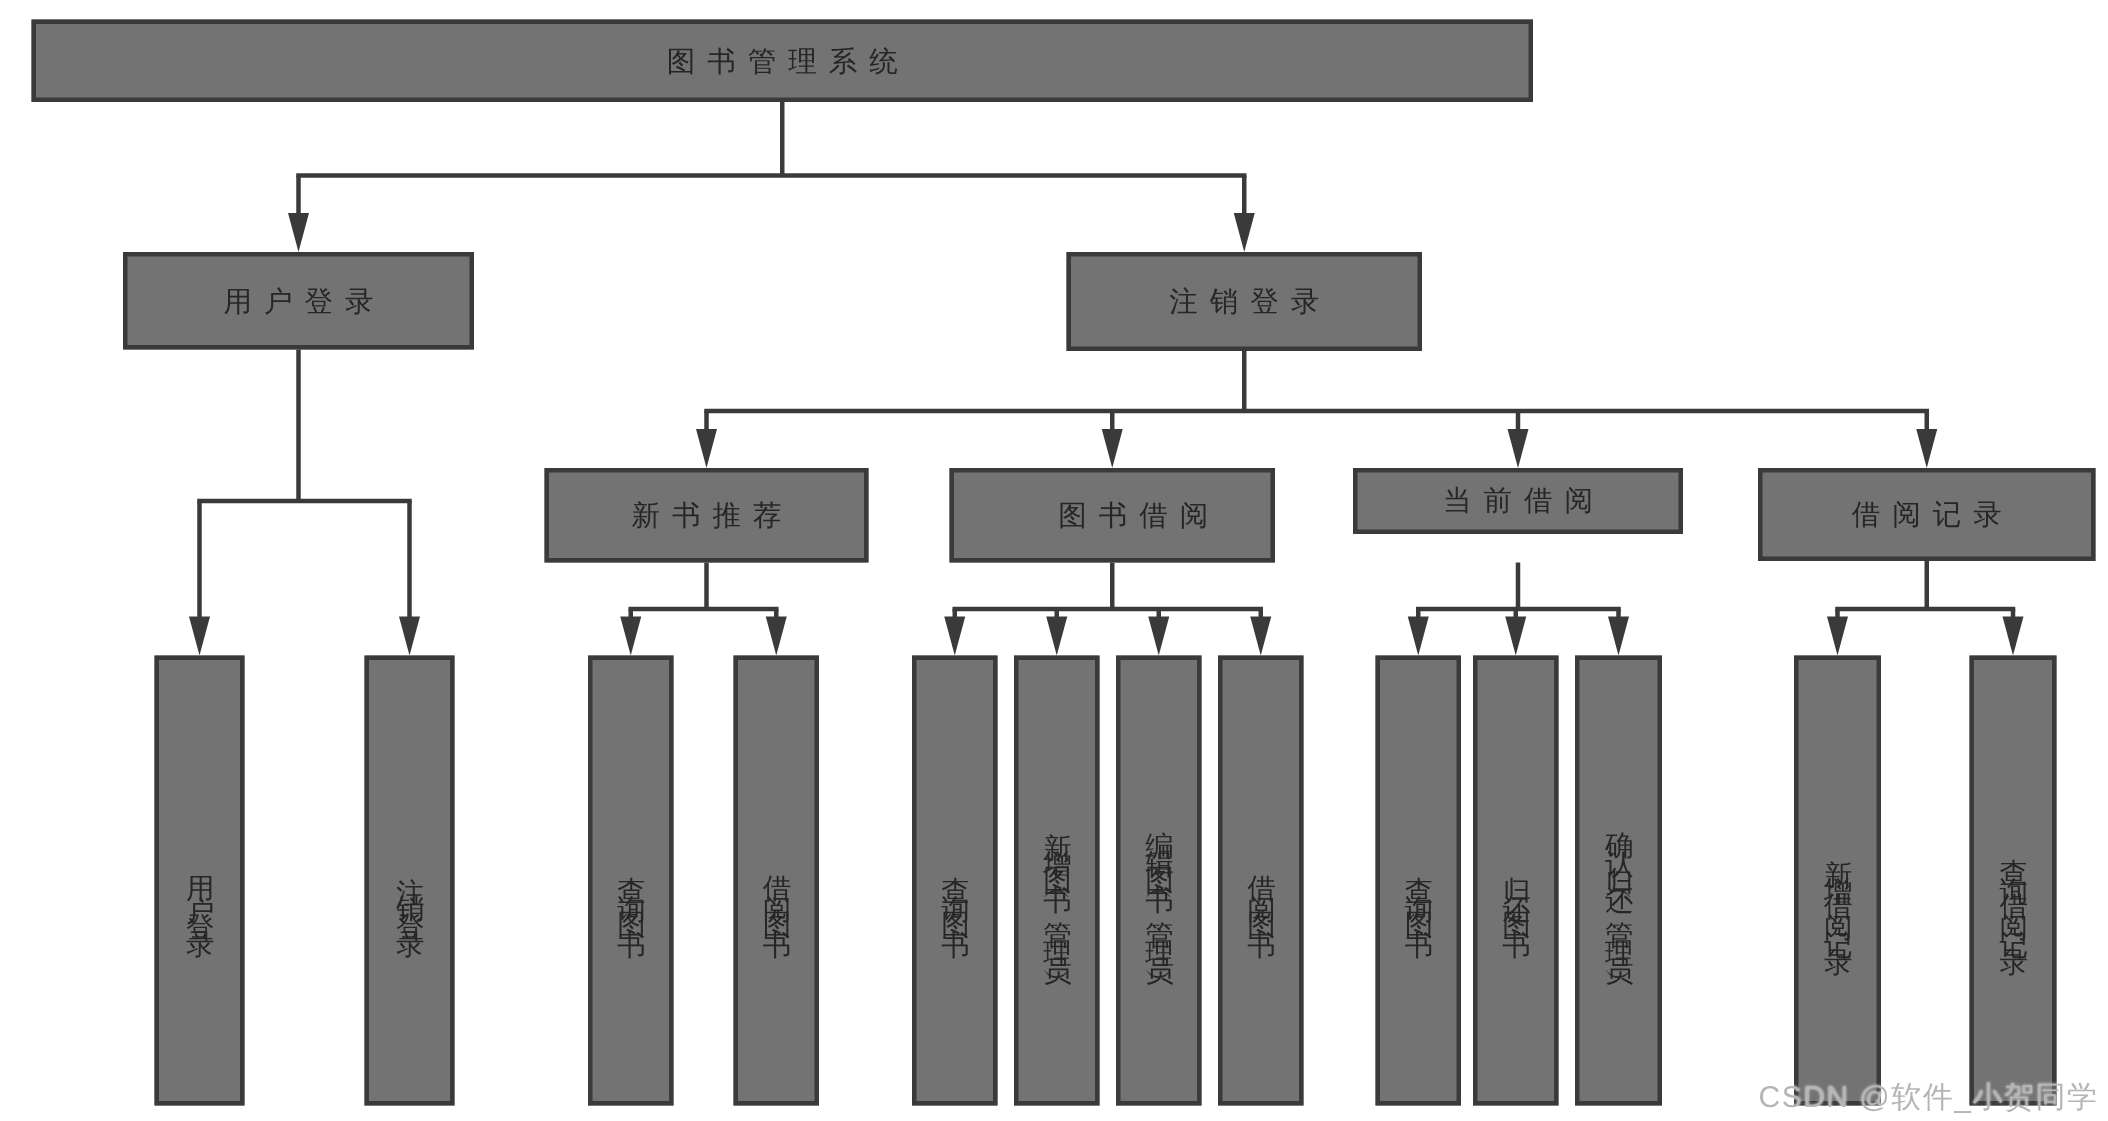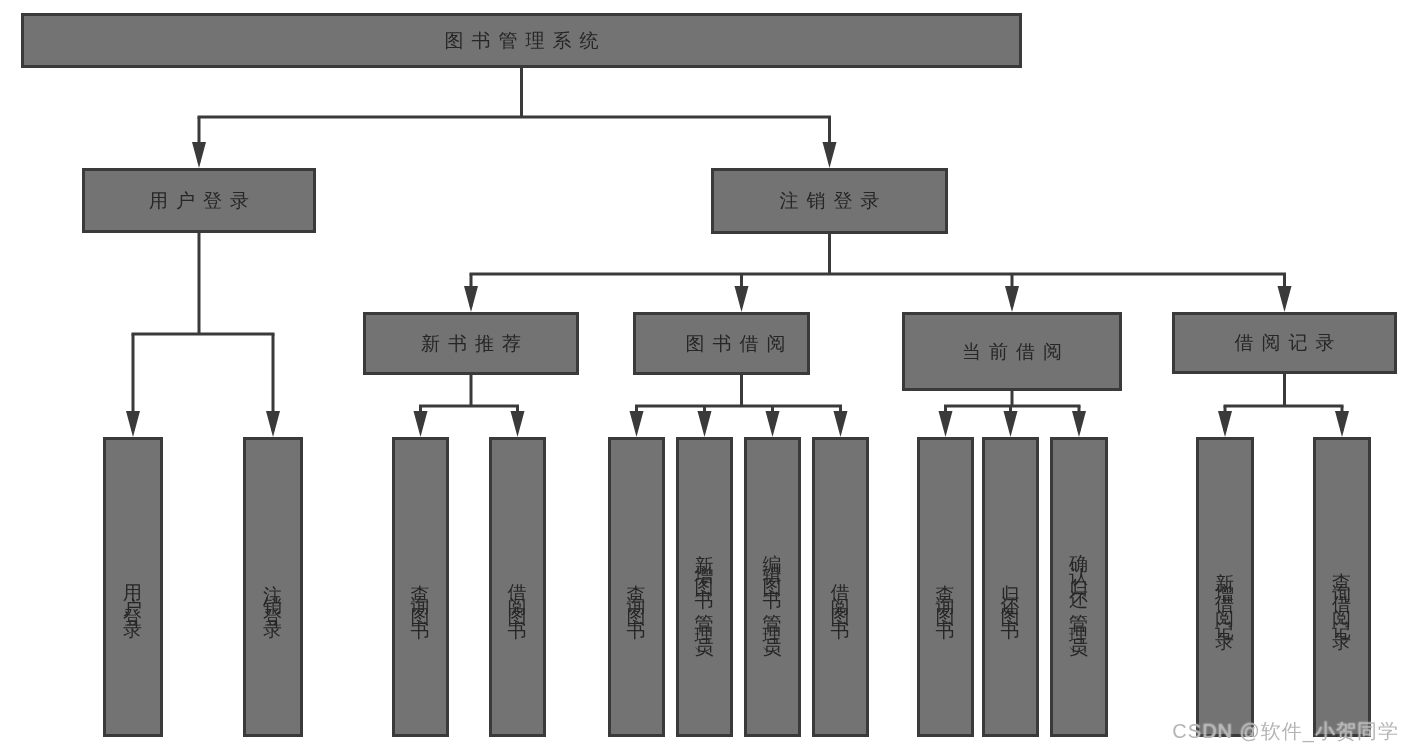--- a/index.html
+++ b/index.html
@@ -114,24 +114,24 @@
   <div class="node hbox" style="left:82px;top:168px;width:234px;height:65px;">
     <span>用户登录</span>
   </div>
   <div class="node hbox" style="left:711px;top:168px;width:237px;height:66px;">
     <span>注销登录</span>
   </div>
 
   <div class="node hbox" style="left:363px;top:312px;width:216px;height:63px;">
     <span>新书推荐</span>
   </div>
-  <div class="node hbox" style="left:633px;top:312px;width:177px;height:63px;padding-left:36px;">
+  <div class="node hbox" style="left:633px;top:312px;width:217px;height:63px;padding-left:36px;">
     <span>图书借阅</span>
   </div>
-  <div class="node hbox" style="left:902px;top:312px;width:220px;height:79px;">
+  <div class="node hbox" style="left:902px;top:312px;width:220px;height:44px;">
     <span>当前借阅</span>
   </div>
   <div class="node hbox" style="left:1172px;top:312px;width:225px;height:62px;">
     <span>借阅记录</span>
   </div>
 
   <div class="node vbox" style="left:103px;top:437px;width:60px;height:300px;">
     <span>用户登录</span>
   </div>
   <div class="node vbox" style="left:243px;top:437px;width:60px;height:300px;">

